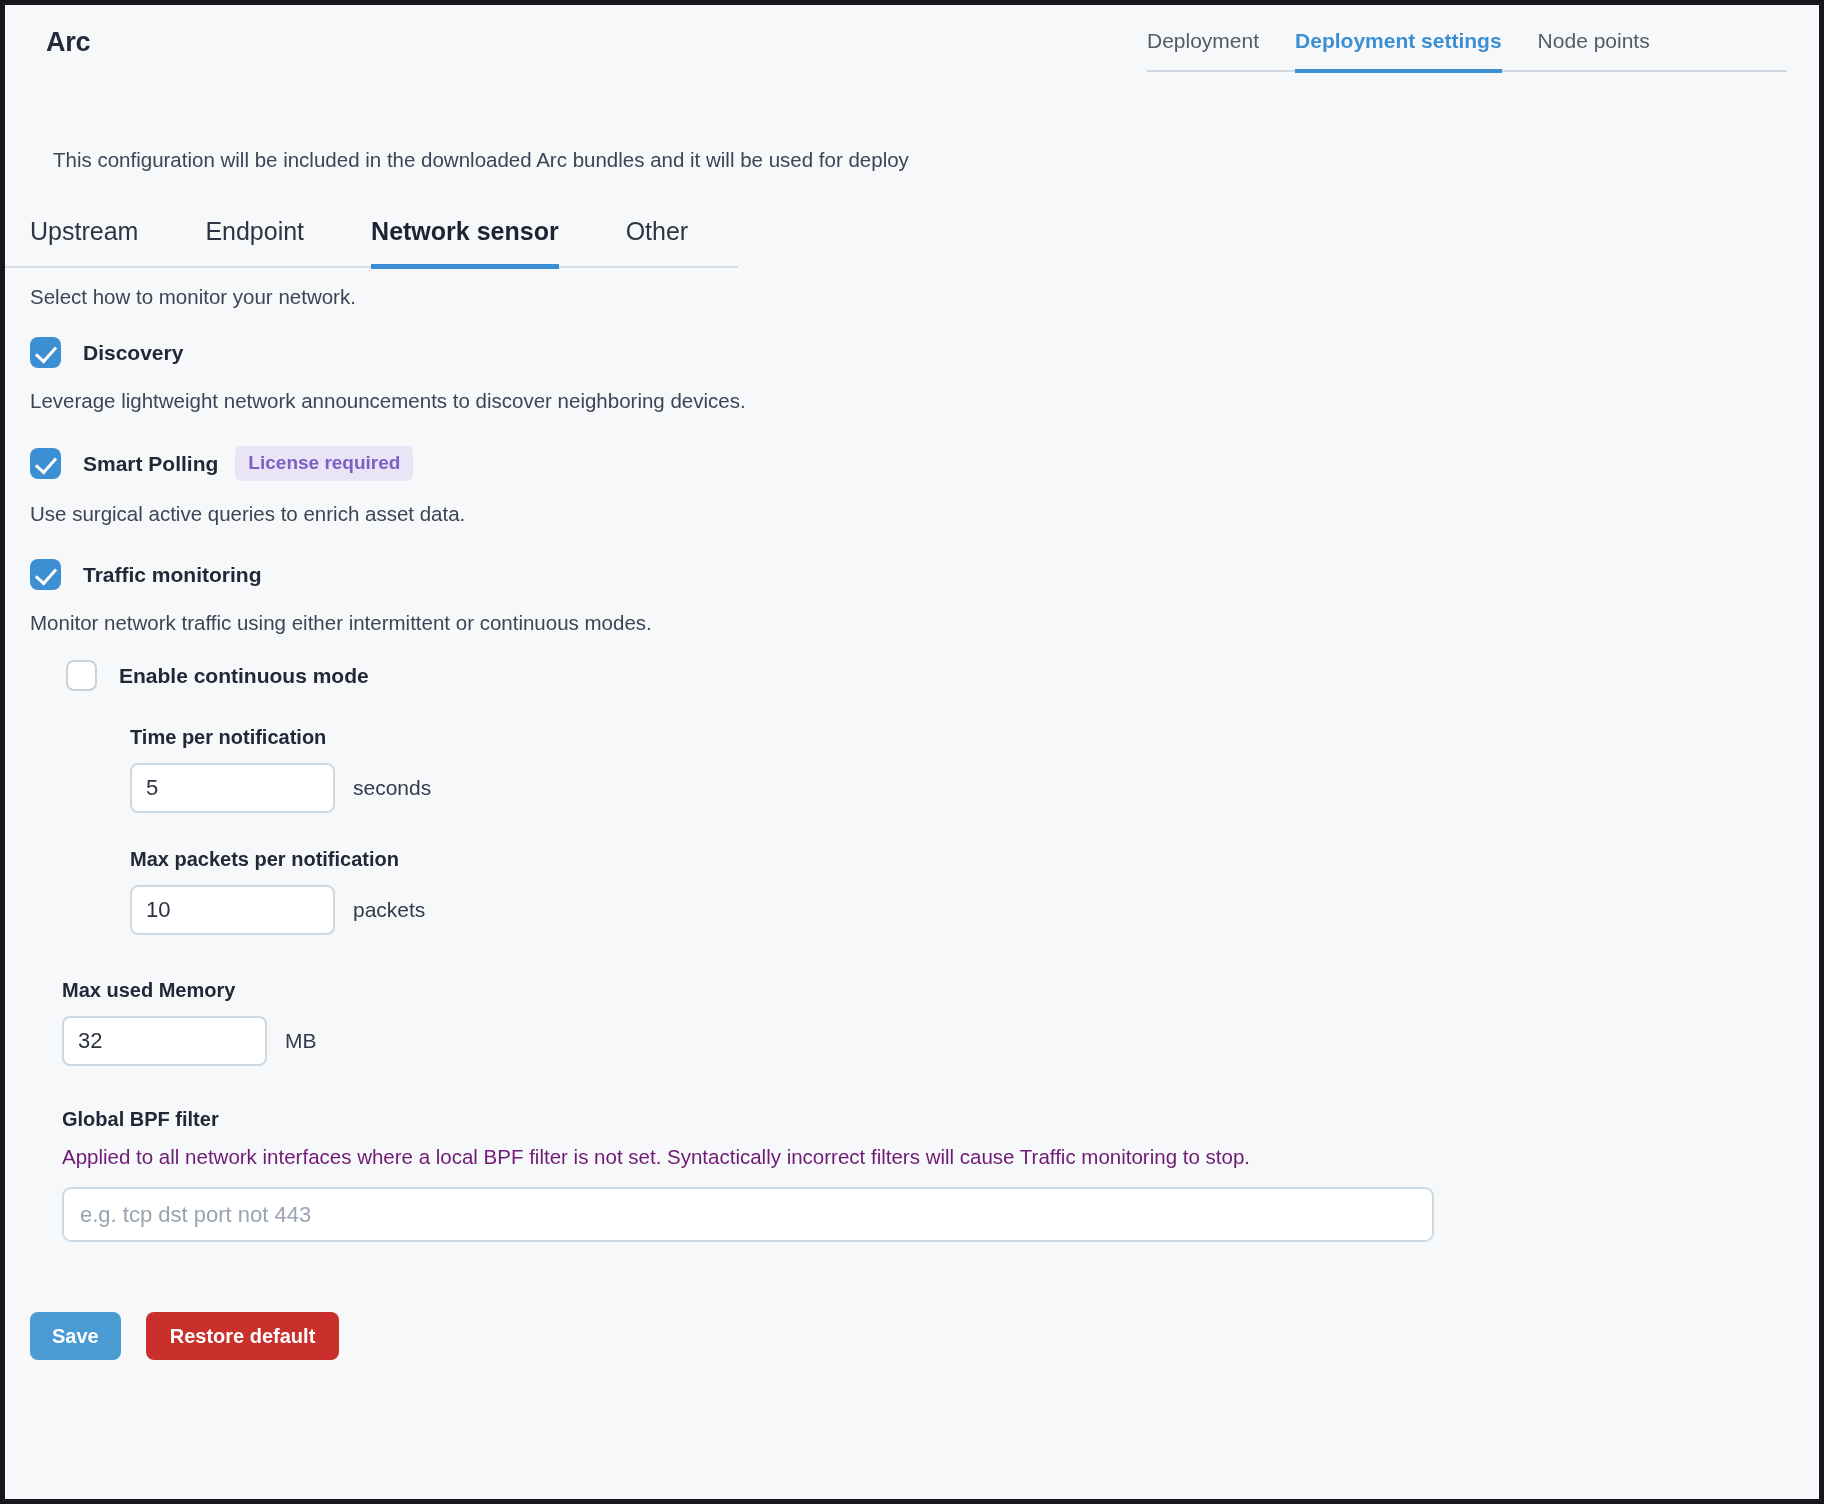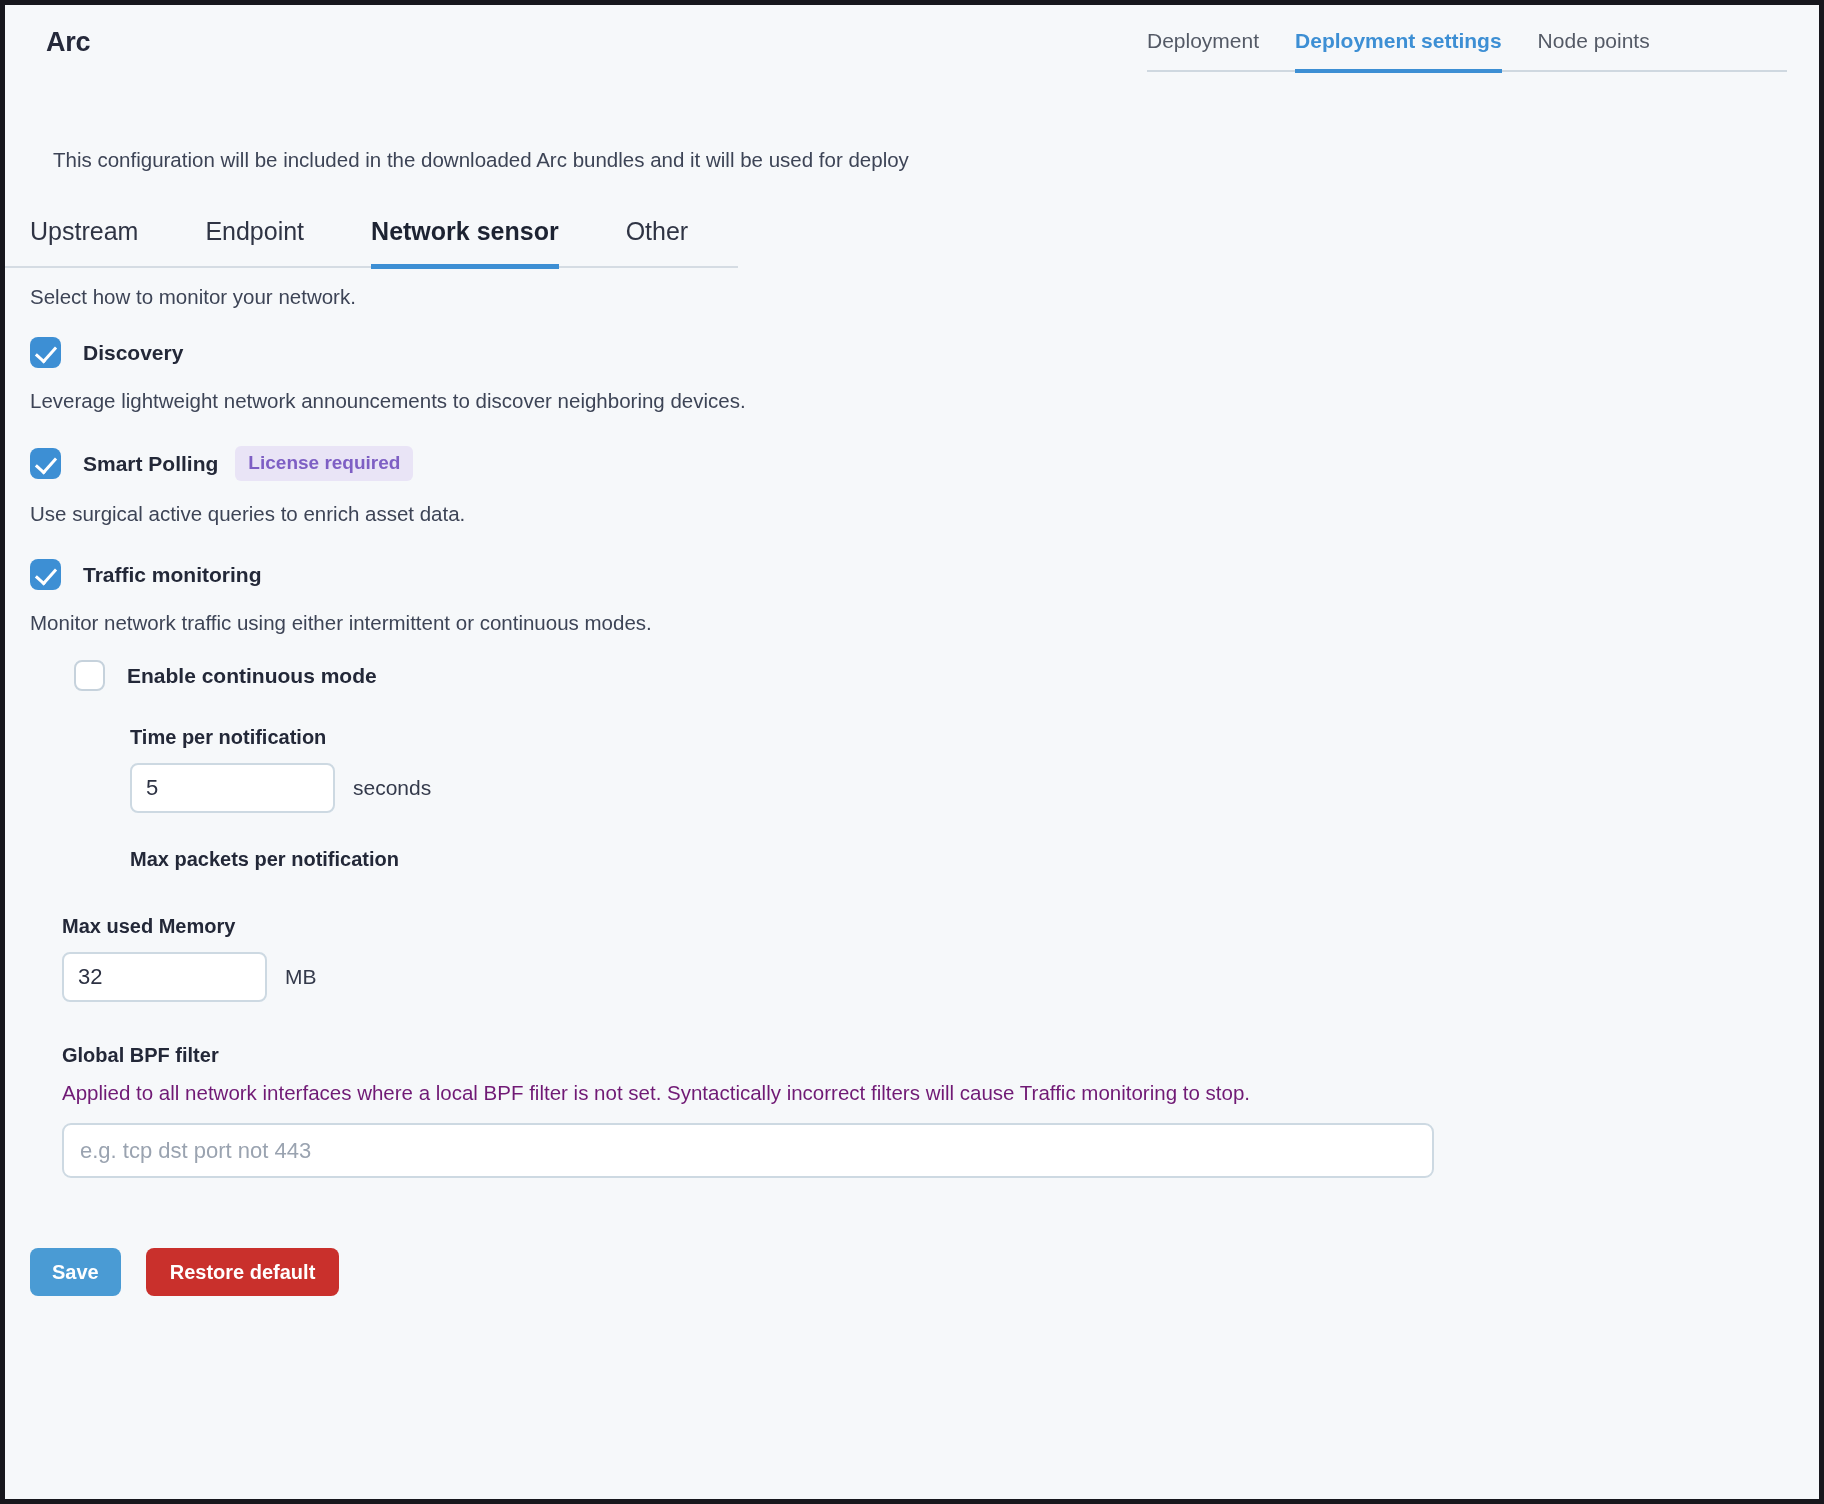--- a/index.html
+++ b/index.html
@@ -181,21 +181,21 @@
     margin-top: 21px;
     margin-bottom: 33px;
   }
 
   
   .nested {
     margin-left: 36px;
     margin-top: -8px;
   }
 
-  .nested .opt-row { margin-left: 33px; }
+  .nested .opt-row { margin-left: 25px; }
 
   .field-block {
     margin-left: 89px;
     margin-top: 35px;
   }
 
   .field-label {
     font-size: 20px;
     font-weight: bold;
     color: #232838;
@@ -337,20 +337,24 @@
       <div class="field-block">
         <div class="field-label">Time per notification</div>
         <div class="field-line">
           <input class="num" type="text" value="5" style="">
           <span class="unit">seconds</span>
         </div>
       </div>
 
       <div class="field-block">
         <div class="field-label">Max packets per notification</div>
+        <div class="field-line">
+          <input class="num" type="text" value="10" style="">
+          <span class="unit">packets</span>
+        </div>
       </div>
 
     </div>
 
     <div class="memory-block">
       <div class="field-label">Max used Memory</div>
       <div class="field-line">
         <input class="num" type="text" value="32" style="">
         <span class="unit">MB</span>
       </div>

